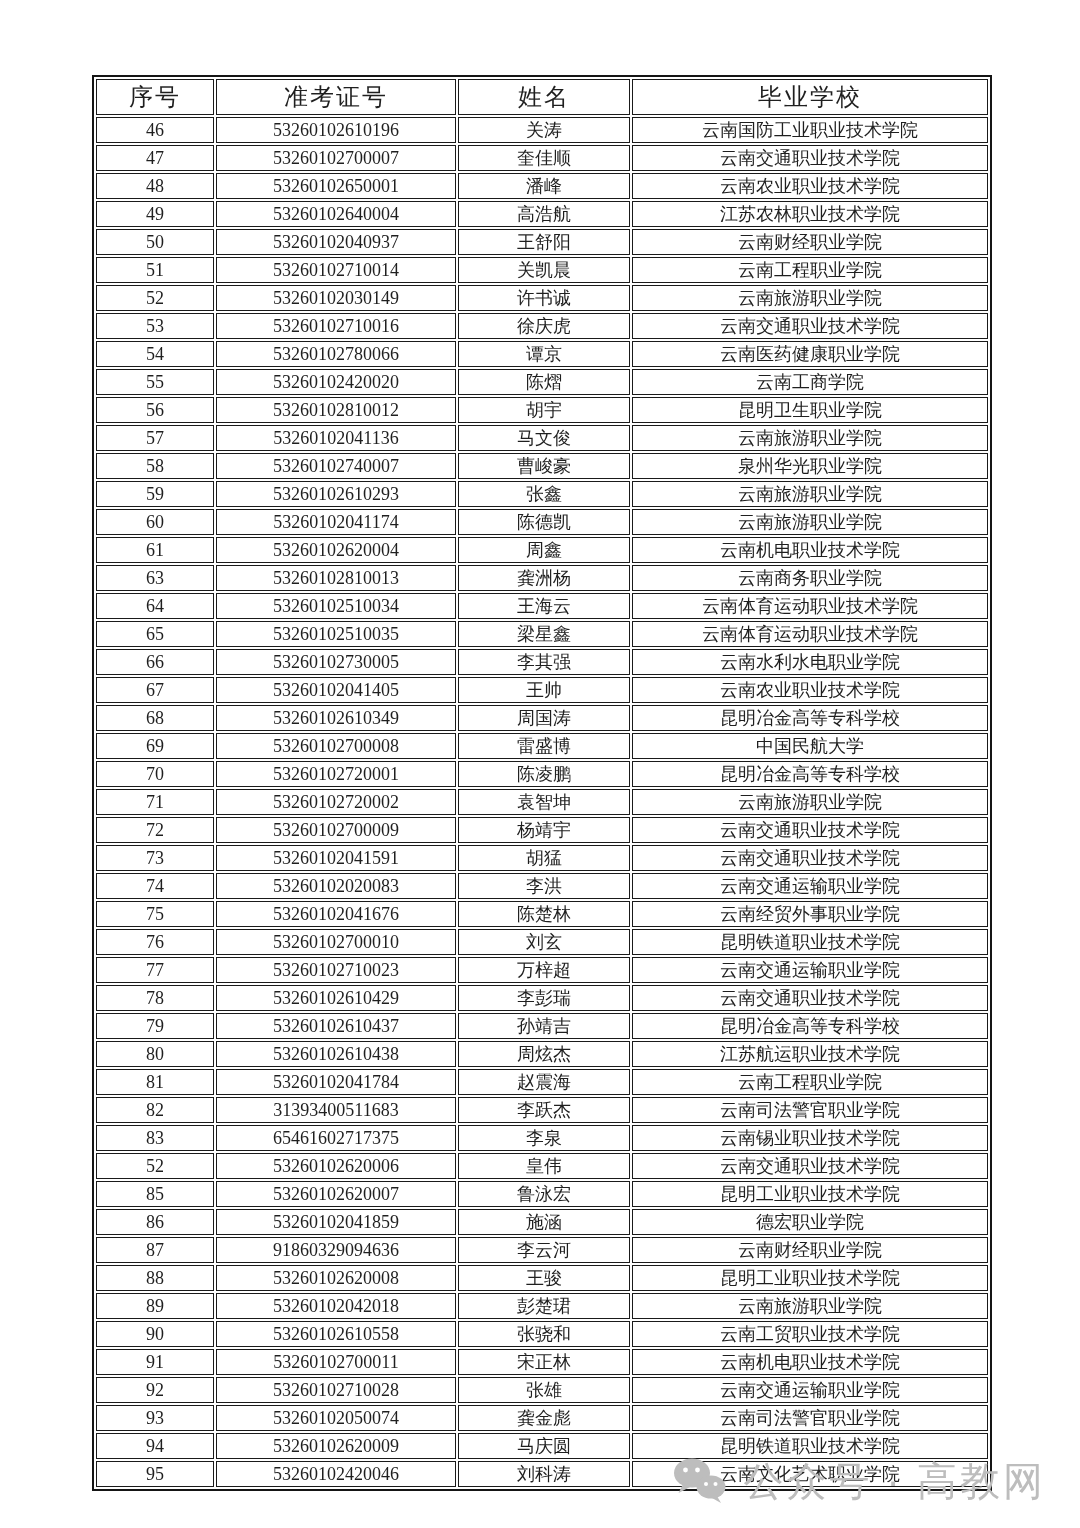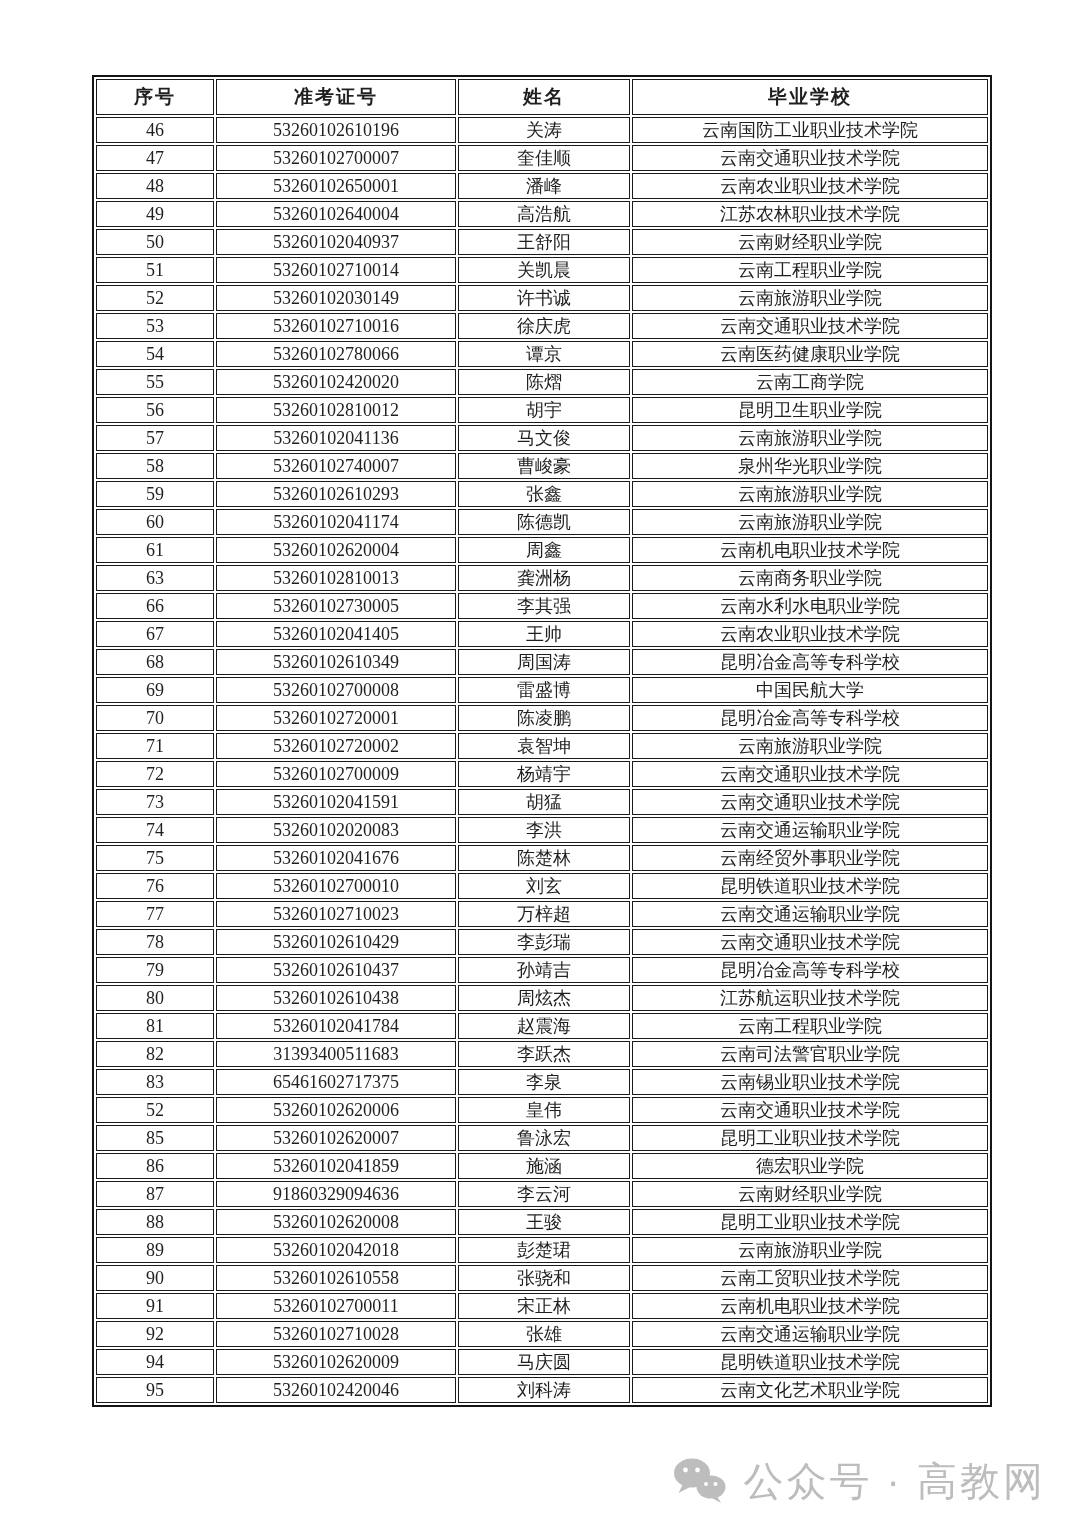--- a/index.html
+++ b/index.html
@@ -30,22 +30,22 @@
     border: 1px solid #1a1a1a;
     text-align: center;
     vertical-align: middle;
     color: #1f1f1f;
     white-space: nowrap;
     overflow: hidden;
     padding: 0;
   }
   .doc-table th {
     height: 34px;
-    font-size: 19px;
-    font-weight: bold;
+    font-size: 24px;
+    font-weight: normal;
     letter-spacing: 2px;
     margin-left: 24px;
   }
   .doc-table td {
     height: 22px;
     font-size: 18px;
   }
   .col-no     { width: 118px; }
   .col-ticket { width: 240px; }
   .col-name   { width: 172px; }
@@ -201,21 +201,33 @@
   </tr>
 
 
   <tr>
     <td>63</td>
     <td>53260102810013</td>
     <td>龚洲杨</td>
     <td>云南商务职业学院</td>
   </tr>
 
-
+  <tr>
+    <td>64</td>
+    <td>53260102510034</td>
+    <td>王海云</td>
+    <td>云南体育运动职业技术学院</td>
+  </tr>
+
+  <tr>
+    <td>65</td>
+    <td>53260102510035</td>
+    <td>梁星鑫</td>
+    <td>云南体育运动职业技术学院</td>
+  </tr>
 
   <tr>
     <td>66</td>
     <td>53260102730005</td>
     <td>李其强</td>
     <td>云南水利水电职业学院</td>
   </tr>
 
   <tr>
     <td>67</td>
@@ -392,20 +404,26 @@
     <td>云南机电职业技术学院</td>
   </tr>
 
   <tr>
     <td>92</td>
     <td>53260102710028</td>
     <td>张雄</td>
     <td>云南交通运输职业学院</td>
   </tr>
 
+  <tr>
+    <td>93</td>
+    <td>53260102050074</td>
+    <td>龚金彪</td>
+    <td>云南司法警官职业学院</td>
+  </tr>
 
   <tr>
     <td>94</td>
     <td>53260102620009</td>
     <td>马庆圆</td>
     <td>昆明铁道职业技术学院</td>
   </tr>
 
   <tr>
     <td>95</td>

